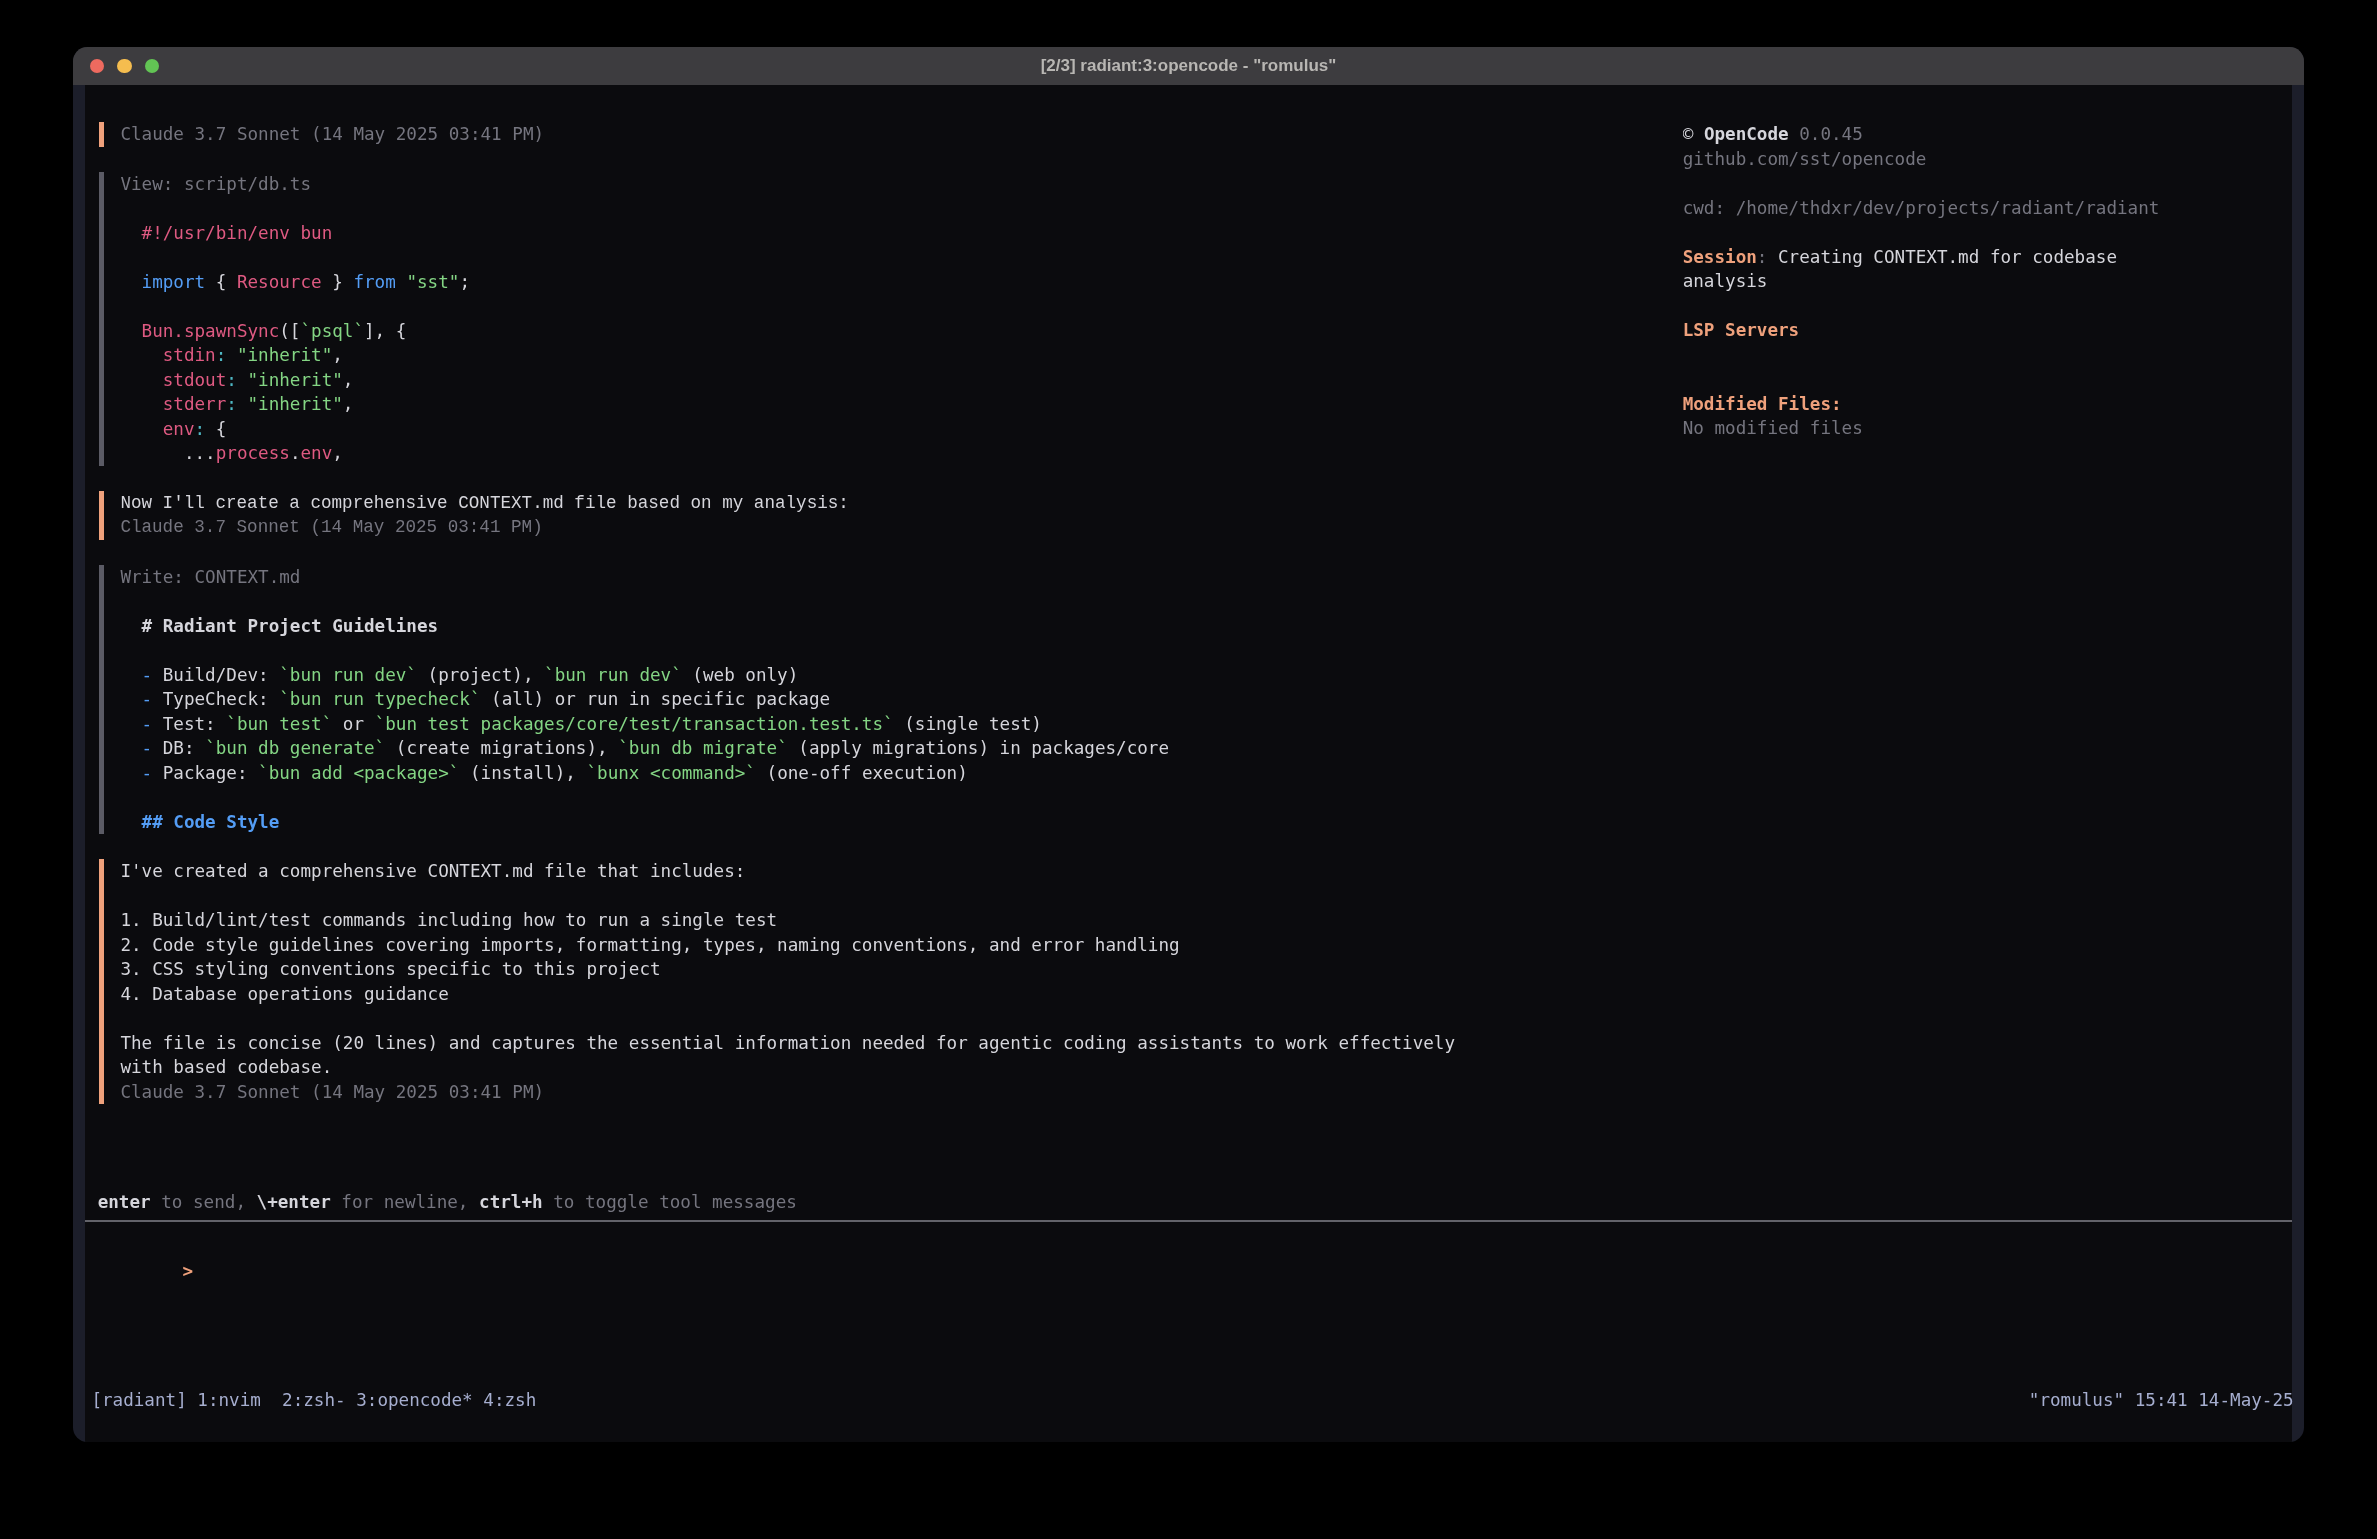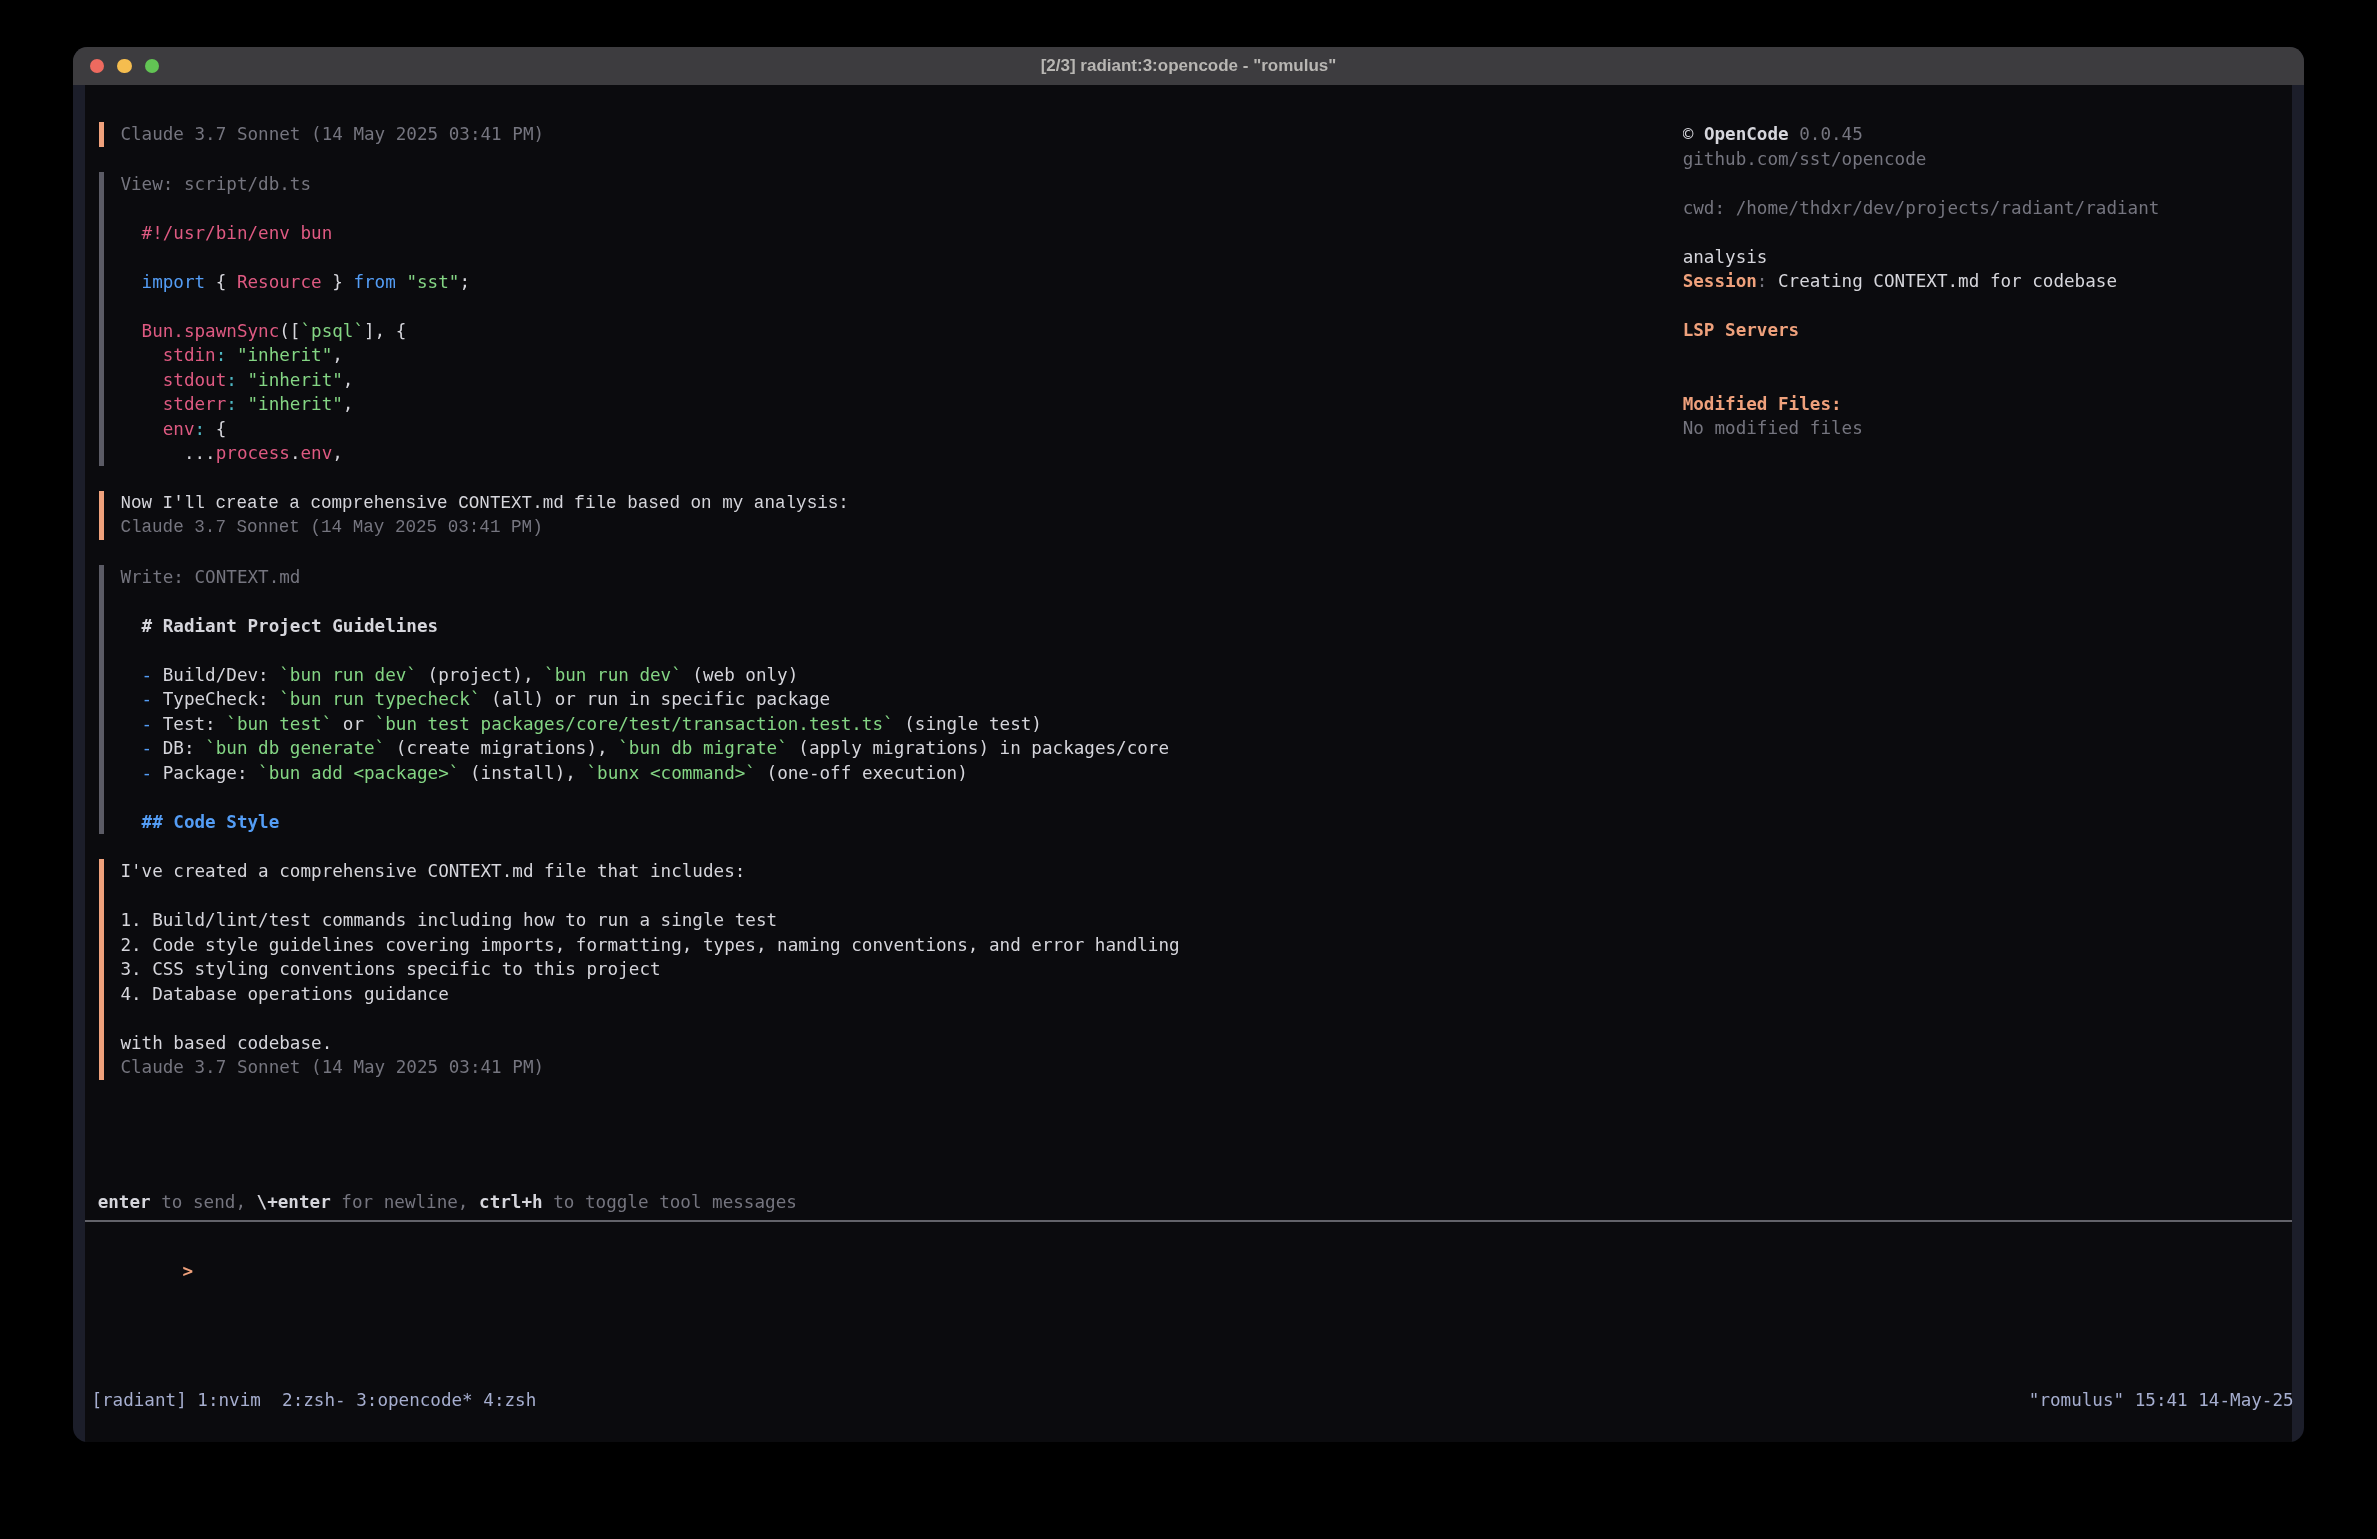--- a/index.html
+++ b/index.html
@@ -134,32 +134,33 @@
               <div class="line"><span class="blu bold">  ## Code Style</span></div>
             </div>
             <div class="block b-org">
               <div class="line"><span class="fg">I've created a comprehensive CONTEXT.md file that includes:</span></div>
               <div class="line">&nbsp;</div>
               <div class="line"><span class="fg">1. Build/lint/test commands including how to run a single test</span></div>
               <div class="line"><span class="fg">2. Code style guidelines covering imports, formatting, types, naming conventions, and error handling</span></div>
               <div class="line"><span class="fg">3. CSS styling conventions specific to this project</span></div>
               <div class="line"><span class="fg">4. Database operations guidance</span></div>
               <div class="line">&nbsp;</div>
+              <div class="line"><span class="fg">The file is concise (20 lines) and captures the essential information needed for agentic coding assistants to work effectively</span></div>
               <div class="line"><span class="fg">with based codebase.</span></div>
               <div class="line"><span class="dim">Claude 3.7 Sonnet (14 May 2025 03:41 PM)</span></div>
             </div>
           </div>
         <div class="sidebar">
             <div class="line"><span class="fg">© </span><span class="fg bold">OpenCode</span><span class="dim"> 0.0.45</span></div>
             <div class="line"><span class="dim">github.com/sst/opencode</span></div>
             <div class="line">&nbsp;</div>
             <div class="line"><span class="dim">cwd: /home/thdxr/dev/projects/radiant/radiant</span></div>
             <div class="line">&nbsp;</div>
+            <div class="line"><span class="org bold">Session</span><span class="dim">: </span><span class="fg">Creating CONTEXT.md for codebase</span></div>
             <div class="line"><span class="fg">analysis</span></div>
-            <div class="line"><span class="org bold">Session</span><span class="dim">: </span><span class="fg">Creating CONTEXT.md for codebase</span></div>
             <div class="line">&nbsp;</div>
             <div class="line"><span class="org bold">LSP Servers</span></div>
             <div class="line">&nbsp;</div>
             <div class="line">&nbsp;</div>
             <div class="line"><span class="org bold">Modified Files:</span></div>
             <div class="line"><span class="dim">No modified files</span></div>
           </div>
       </div>
 
       <div class="hint line"><span class="fg bold">enter</span><span class="dim"> to send, </span><span class="fg bold">\+enter</span><span class="dim"> for newline, </span><span class="fg bold">ctrl+h</span><span class="dim"> to toggle tool messages</span></div>

